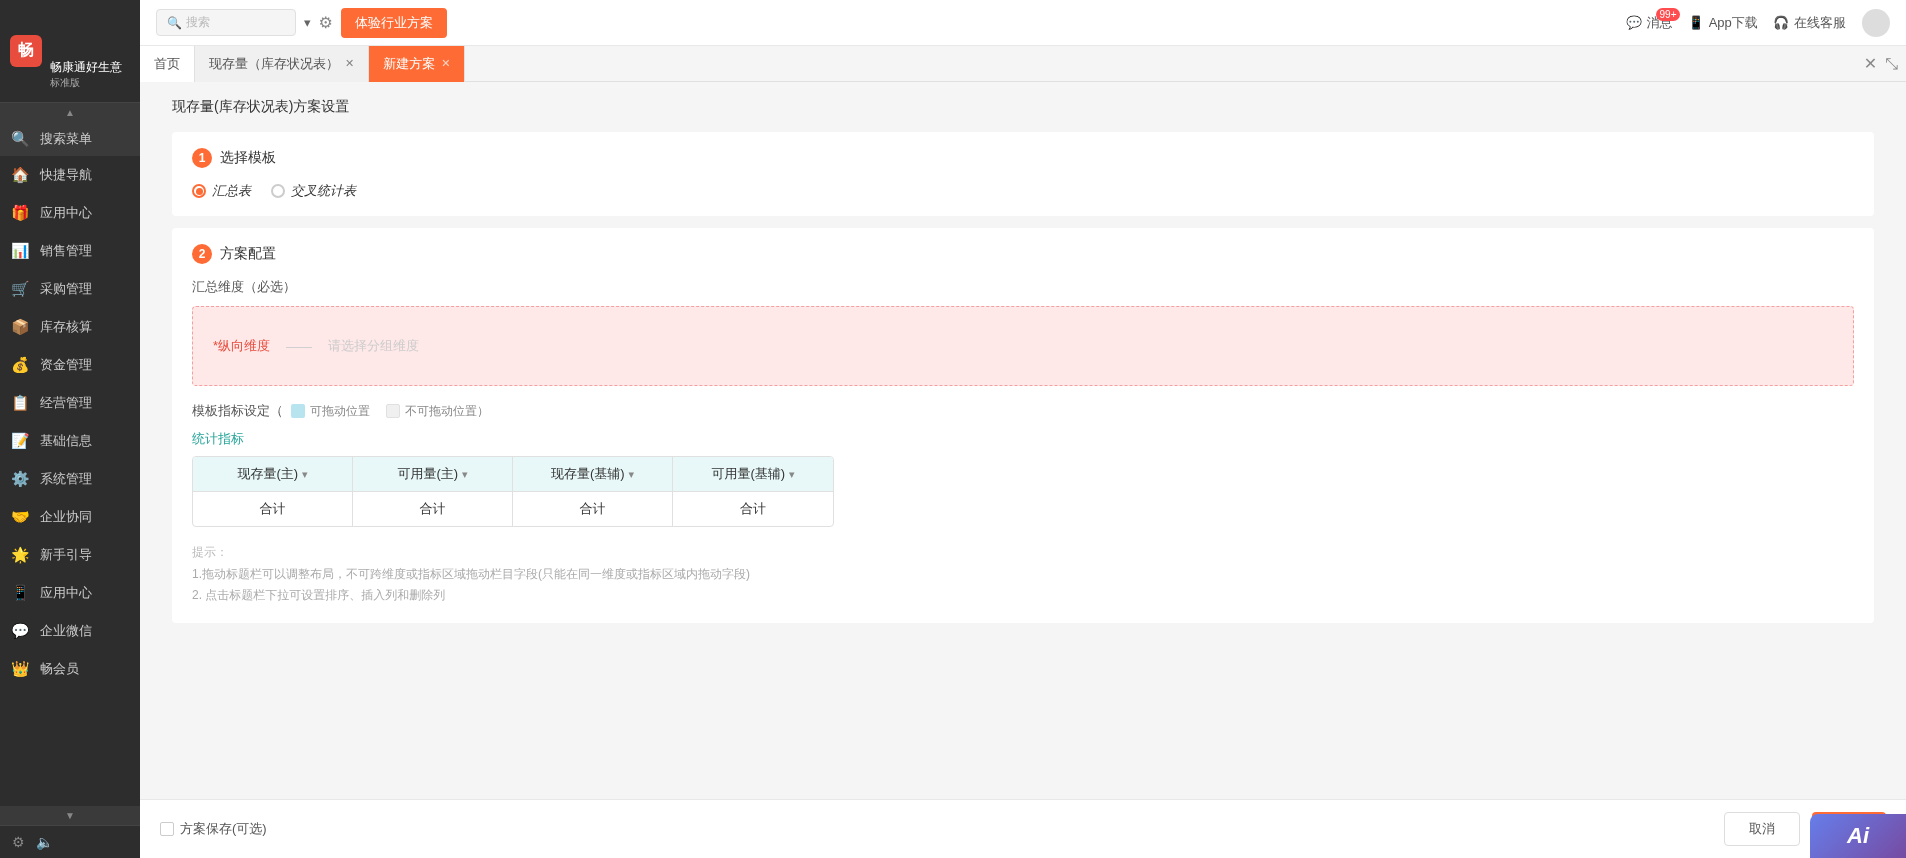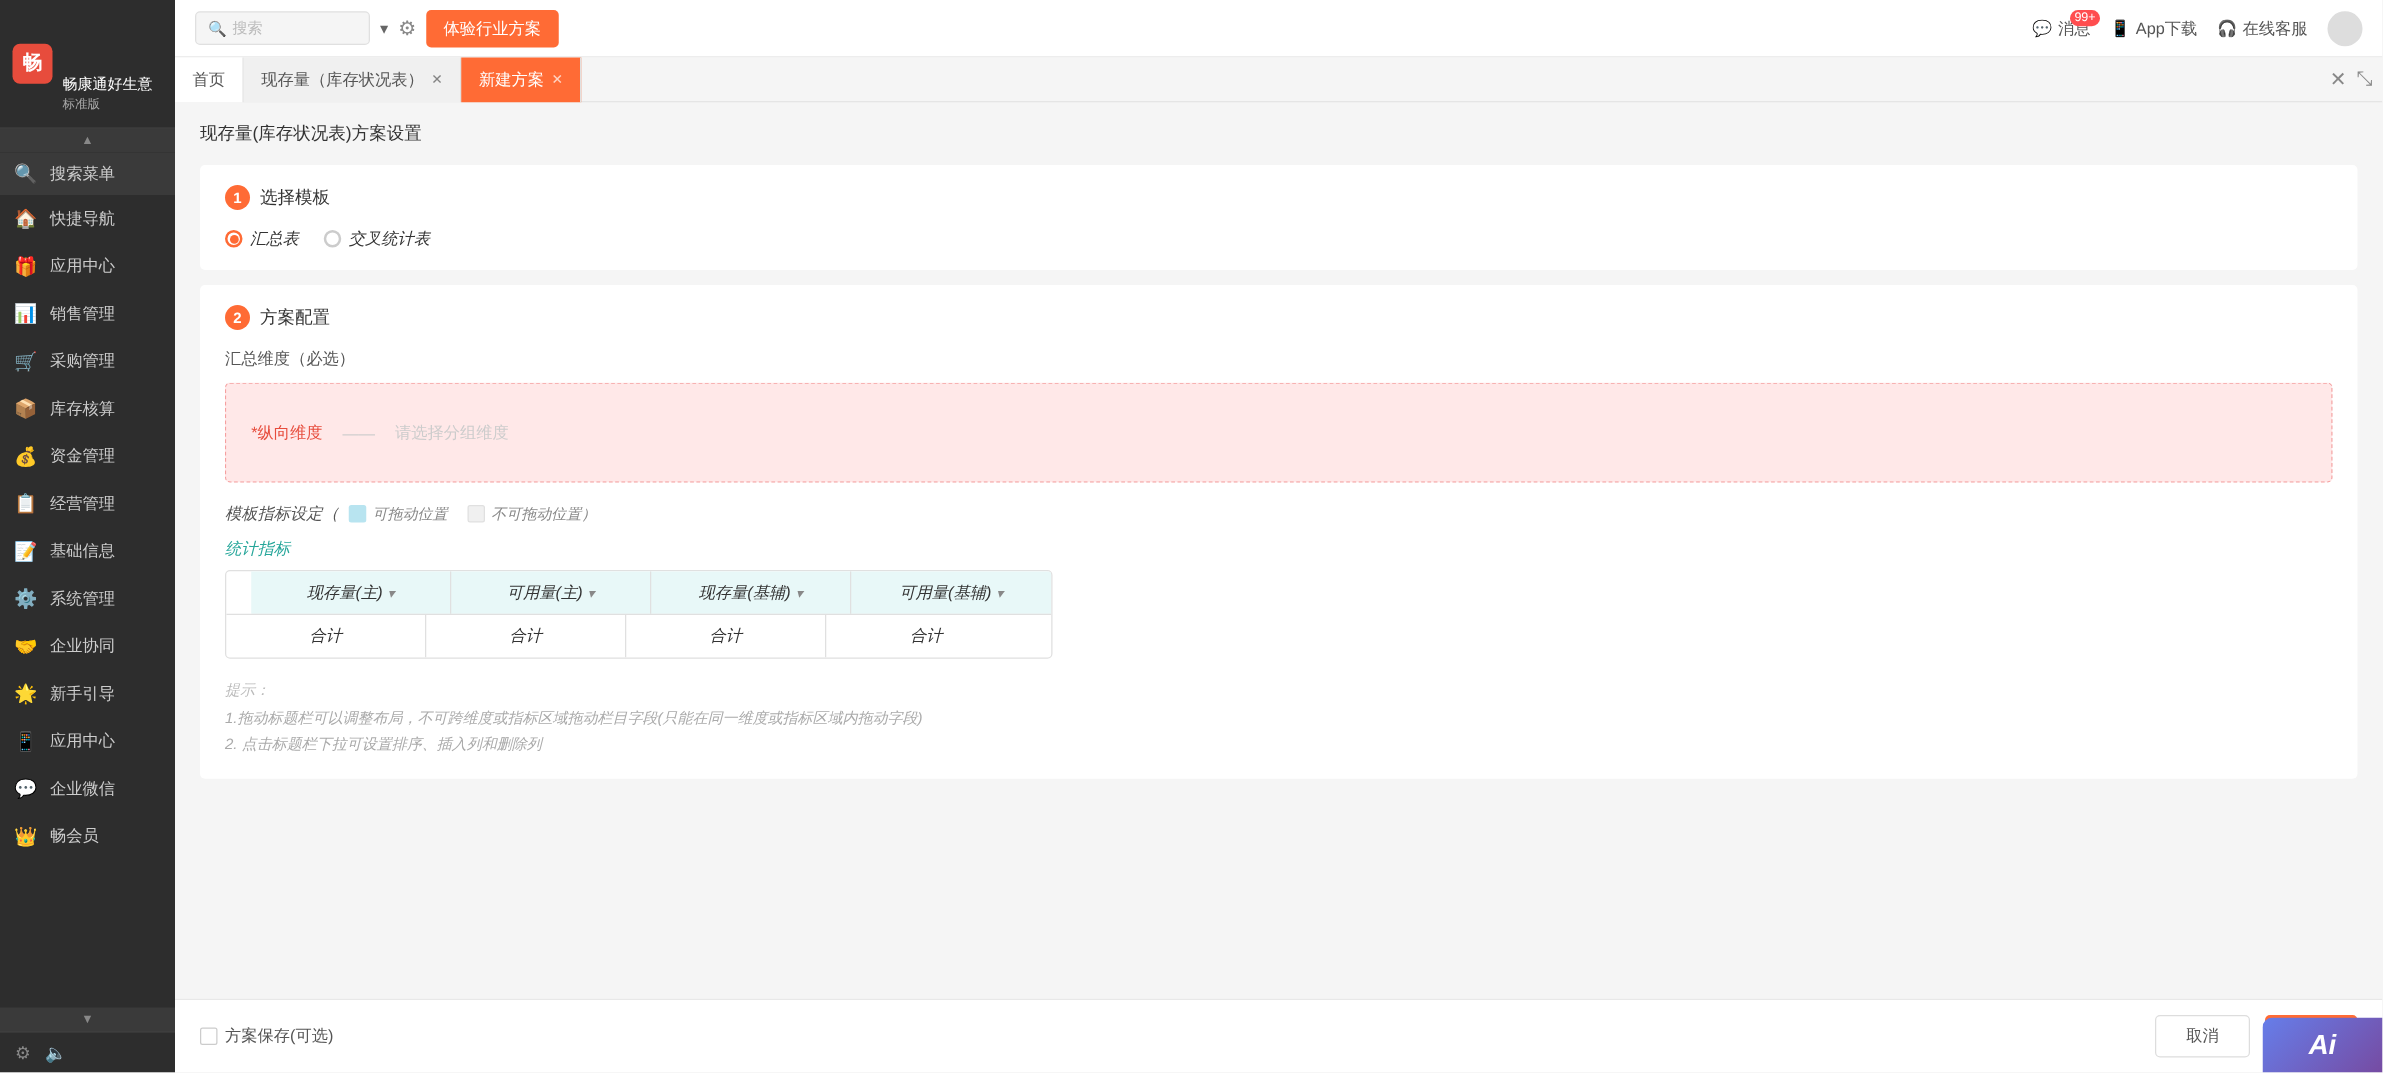--- a/index.html
+++ b/index.html
@@ -155,21 +155,21 @@
       padding-right: 8px;
       gap: 8px;
     }
     .tab-action-btn { font-size: 16px; cursor: pointer; color: #888; background: none; border: none; }
 
     
     .content {
       flex: 1;
       overflow-y: auto;
       background: #f5f5f5;
-      padding: 16px 20px;
+      padding: 16px 32px;
     }
     .page-title {
       font-size: 14px;
       color: #333;
       margin-bottom: 16px;
       font-weight: normal;
     }
 
     
     .section-card {
@@ -243,21 +243,21 @@
       width: 14px; height: 14px;
       border-radius: 2px;
     }
     .legend-draggable { background: #b8e4f0; }
     .legend-fixed { background: #f0f0f0; border: 1px solid #e0e0e0; }
 
     
     .stats-section { margin-top: 10px; }
     .stats-label { font-size: 13px; color: #26a69a; margin-bottom: 8px; }
     .stats-table { border: 1px solid #e0e0e0; border-radius: 4px; overflow: hidden; display: inline-block; }
-    .stats-header { display: flex; background: #e8f8f8; margin-left: 20px; }
+    .stats-header { display: flex; background: #e8f8f8; }
     .stats-row { display: flex; border-top: 1px solid #e0e0e0; }
     .stats-cell {
       width: 160px;
       padding: 8px 12px;
       border-right: 1px solid #e0e0e0;
       display: flex; align-items: center; justify-content: center;
       font-size: 13px;
       color: #333;
     }
     .stats-cell:last-child { border-right: none; text-align: right; }
@@ -484,21 +484,21 @@
 
       <div class="dimension-label">汇总维度（必选）</div>
       <div class="dimension-box">
         <div class="dimension-placeholder">
           <span class="dimension-field-required">*纵向维度</span>
           <span class="dimension-arrow">——</span>
           <span class="dimension-select-hint">请选择分组维度</span>
         </div>
       </div>
 
-      <div style="margin-top: 16px; font-style: italic;">
+      <div style="margin-top: 16px;">
         <div class="indicator-settings-label">
           <span>模板指标设定（</span>
           <div class="indicator-legend">
             <div class="legend-item">
               <div class="legend-box legend-draggable"></div>
               <span>可拖动位置</span>
             </div>
             <div class="legend-item">
               <div class="legend-box legend-fixed"></div>
               <span>不可拖动位置）</span>

